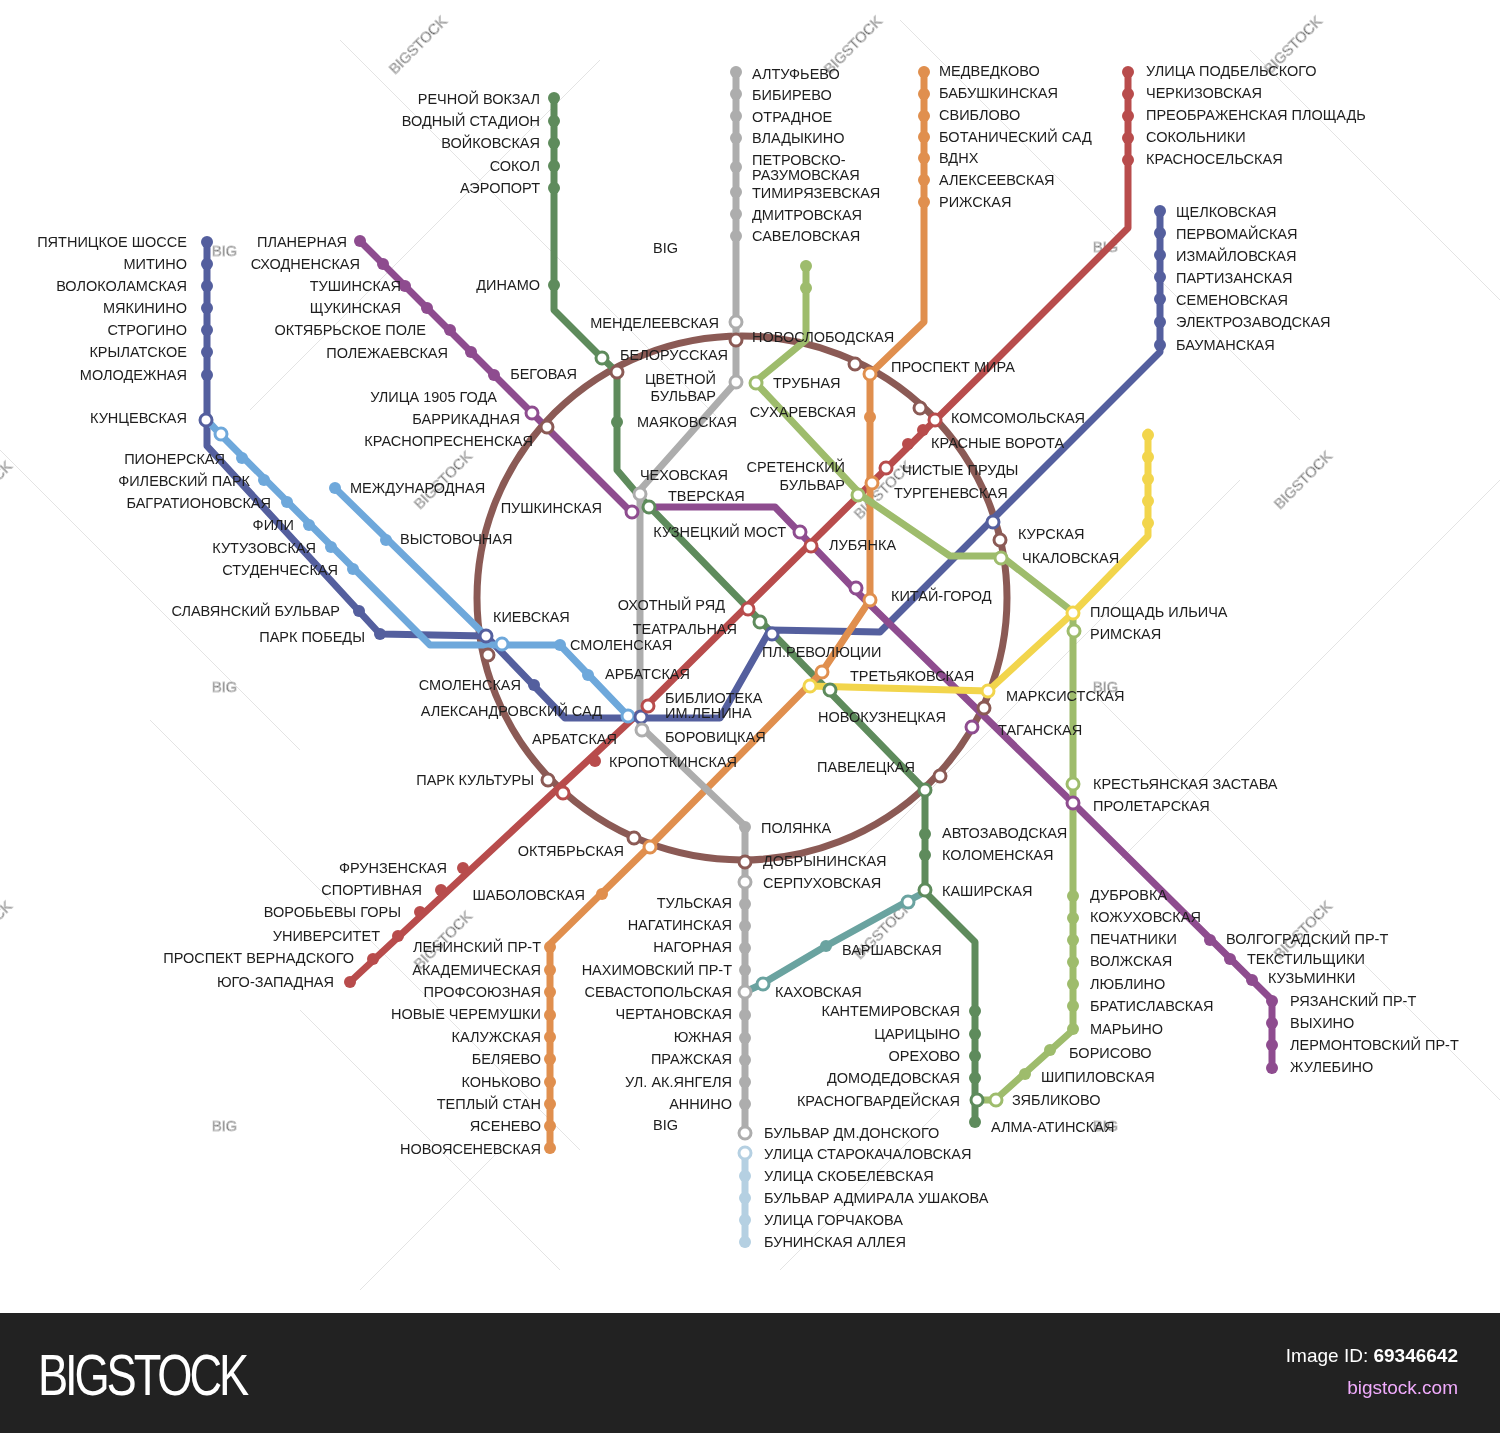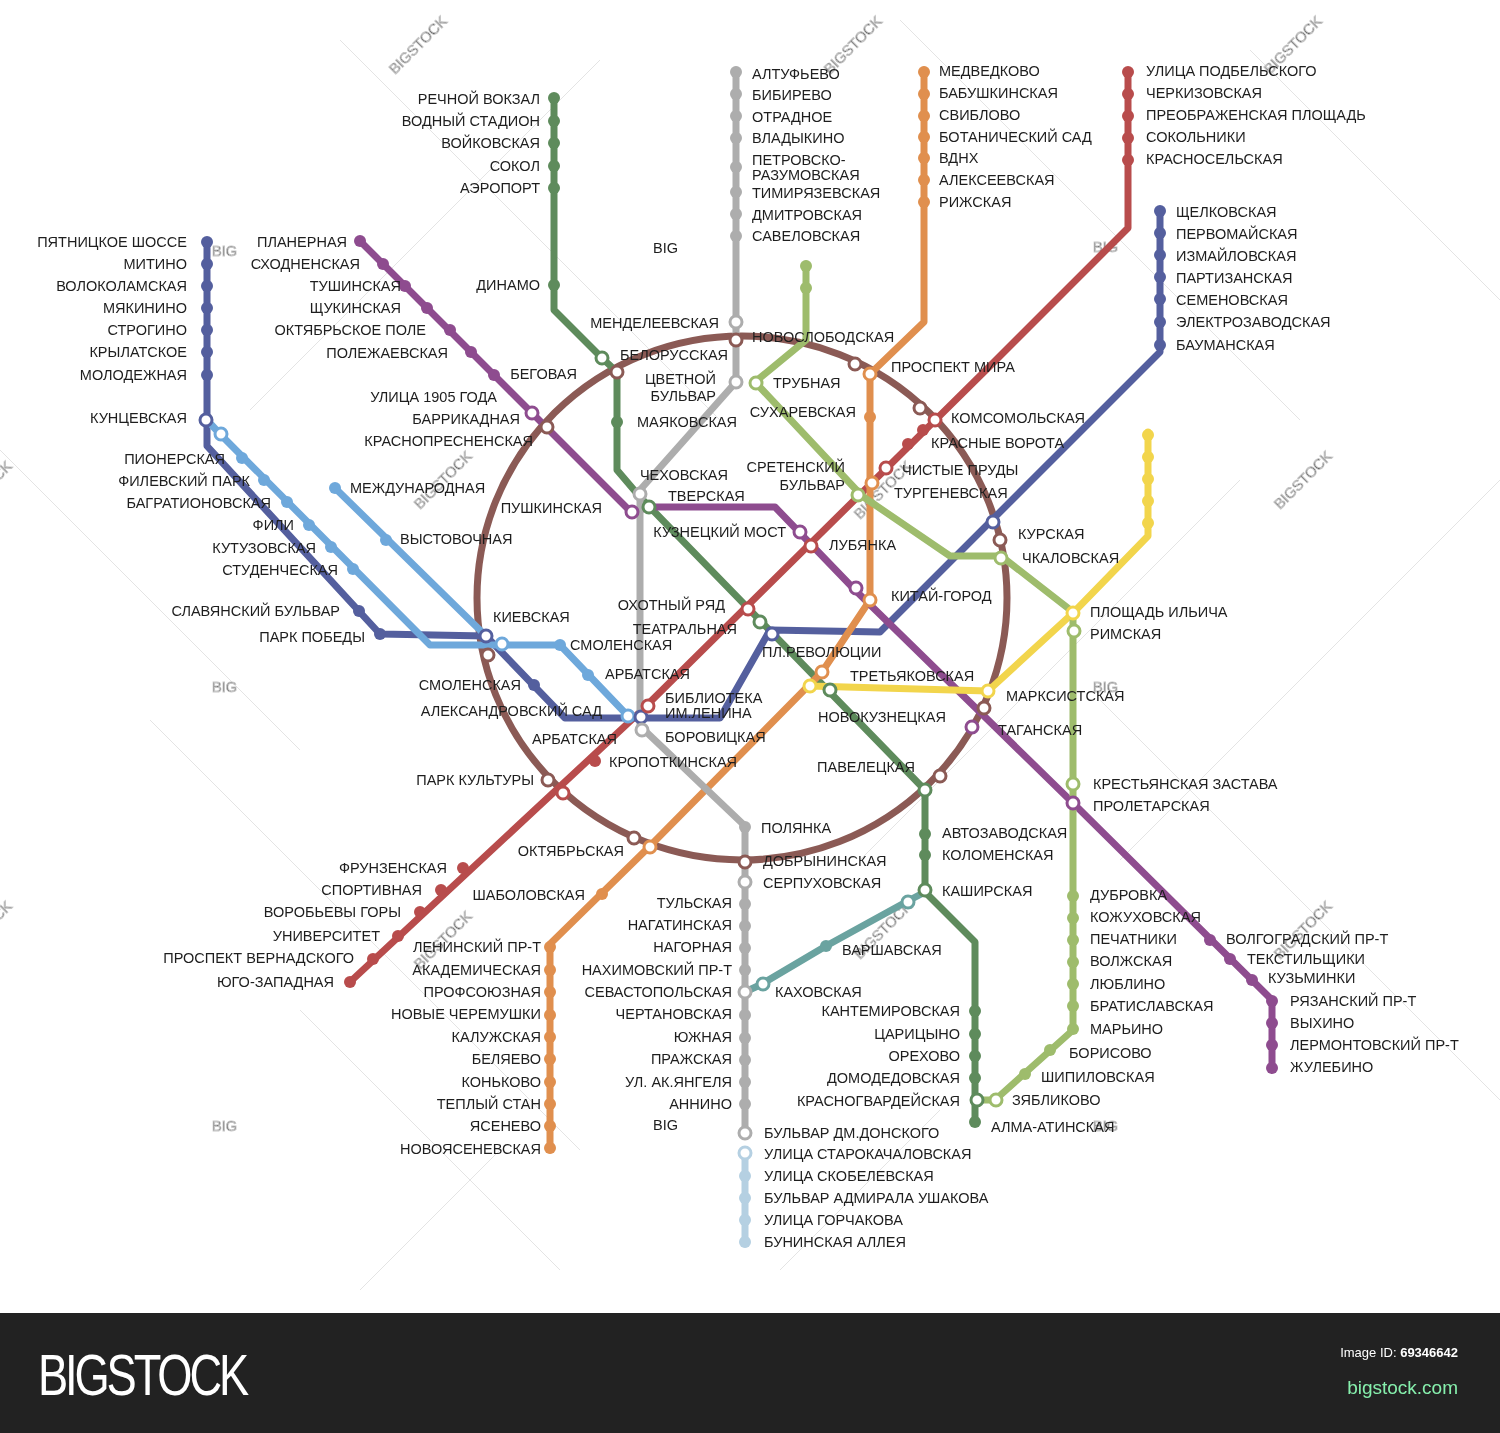--- a/index.html
+++ b/index.html
@@ -3,23 +3,23 @@
 <meta charset="utf-8">
 <style>
   html,body{margin:0;padding:0;background:#fff;}
   body{width:1500px;height:1433px;position:relative;overflow:hidden;font-family:"Liberation Sans","DejaVu Sans",sans-serif;}
   #map{position:absolute;left:0;top:0;width:1500px;height:1313px;}
   #map text{font-family:"Liberation Sans","DejaVu Sans",sans-serif;font-size:14.5px;fill:#1e1e1e;}
   .wm{font-family:"Liberation Sans",sans-serif;font-size:40px;fill:none;stroke:#c8c8c8;stroke-width:1;}
   .wmb{font-family:"Liberation Sans",sans-serif;font-size:40px;fill:#bdbdbd;}
   .footer{position:absolute;left:0;top:1313px;width:1500px;height:120px;background:#222222;color:#fff;}
   .brand{position:absolute;left:38px;top:28px;font-family:"Liberation Sans",sans-serif;font-size:58px;letter-spacing:-4px;transform:scaleX(0.78);transform-origin:left;font-weight:normal;color:#fff;}
-  .imgid{position:absolute;right:42px;top:32px;font-size:13px;color:#fff;}
+  .imgid{position:absolute;right:42px;top:32px;font-size:19px;color:#fff;}
   .imgid b{font-weight:bold;}
-  .site{position:absolute;right:42px;top:64px;font-size:19px;color:#86efac;}
+  .site{position:absolute;right:42px;top:64px;font-size:19px;color:#f0abfc;}
 </style>
 </head>
 <body>
 
 <svg id="map" viewBox="0 0 1500 1313" xmlns="http://www.w3.org/2000/svg">
 
   <g stroke="#e4e4e4" stroke-width="1">
     <line x1="340" y1="40" x2="720" y2="420"></line>
       <line x1="900" y1="20" x2="1300" y2="420"></line>
     <line x1="1250" y1="50" x2="1500" y2="300"></line>

